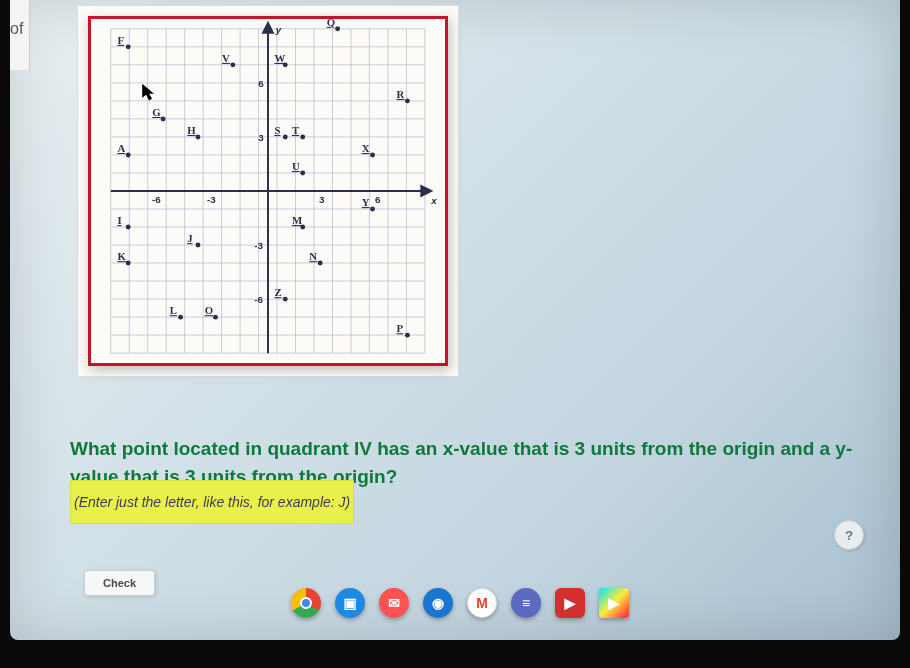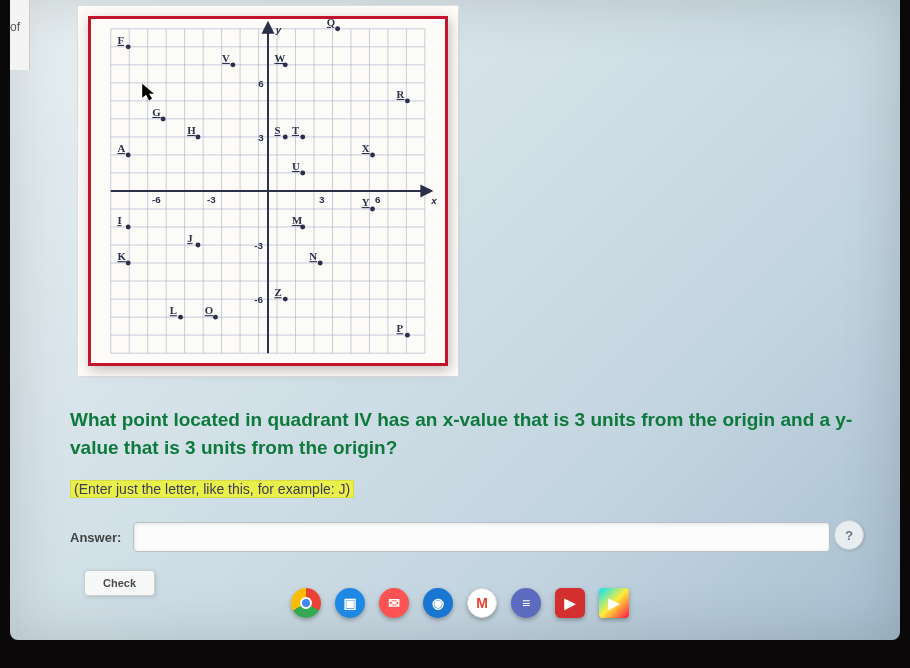--- a/index.html
+++ b/index.html
@@ -18,52 +18,53 @@
     border-radius: 0 0 8px 8px;
     margin: 0 10px 28px 10px;
     box-shadow: inset 0 0 60px rgba(0,0,0,.15);
   }
   .sidebar-fragment {
     position: absolute;
     left: 0; top: 0;
     width: 20px; height: 70px;
     background: #f4f4f2;
     border-right: 1px solid #ccc;
-    font-size: 12px; color:#555;
+    font-size: 16px; color:#555;
     padding-top: 20px;
     text-align: left;
   }
   .content {
     position: absolute;
     left: 40px; right: 30px; top: 10px; bottom: 20px;
   }
   .graph-card {
     position: absolute;
     left: 38px; top: 6px;
     width: 360px; height: 350px;
     background: #fcfbf8;
     border: 3px solid #c4132c;
     box-shadow: 2px 4px 12px rgba(0,0,0,.25), 0 0 0 10px #fcfbf8, 0 0 0 11px #ddd;
   }
   .grid-svg { width: 100%; height: 100%; }
   .question {
     position: absolute;
-    left: 20px; right: 10px; top: 396px;
+    left: 20px; right: 10px; top: 425px;
     color: #0d7a3c;
     font-size: 19px;
     font-weight: 600;
     line-height: 1.45;
   }
   .hint {
     position: absolute;
     left: 20px; top: 470px;
     background: #e9f04a;
     color: #3c3c58;
+    font-style: italic;
     font-size: 14px;
-    padding: 1px 4px;
+    padding: 14px 4px;
     box-shadow: 0 0 0 1px rgba(0,0,0,.08) inset;
   }
   .answer-row {
     position: absolute;
     left: 20px; top: 512px;
     display: flex; align-items: center; gap: 12px;
     width: 760px;
   }
   .answer-label { font-size: 13px; color: #444; font-weight: 600; }
   .answer-input {
@@ -251,24 +252,20 @@
         <g transform="translate(52,66)">
           <polygon points="0,0 0,14 4,11 7,17 10,15 7,10 12,10" fill="#000"></polygon>
         </g>
       </svg>
     </div>
 
     <div class="question">What point located in quadrant IV has an x-value that is 3 units from the origin and a y-value that is 3 units from the origin?</div>
 
     <div class="hint">(Enter just the letter, like this, for example: J)</div>
 
-    <div class="answer-row">
-      <span class="answer-label">Answer:</span>
-      <input class="answer-input" type="text" value="" style="">
-    </div>
 
     <button class="help-btn">?</button>
 
     <button class="check-btn">Check</button>
 
     <div class="taskbar">
       <div class="ticon" style="background:conic-gradient(#ea4335 0 120deg,#34a853 120deg 240deg,#fbbc05 240deg 360deg);">
         <div style="width:12px;height:12px;border-radius:50%;background:#4285f4;border:2px solid #fff"></div>
       </div>
       <div class="ticon" style="background:#1e88e5;color:#fff">▣</div>

